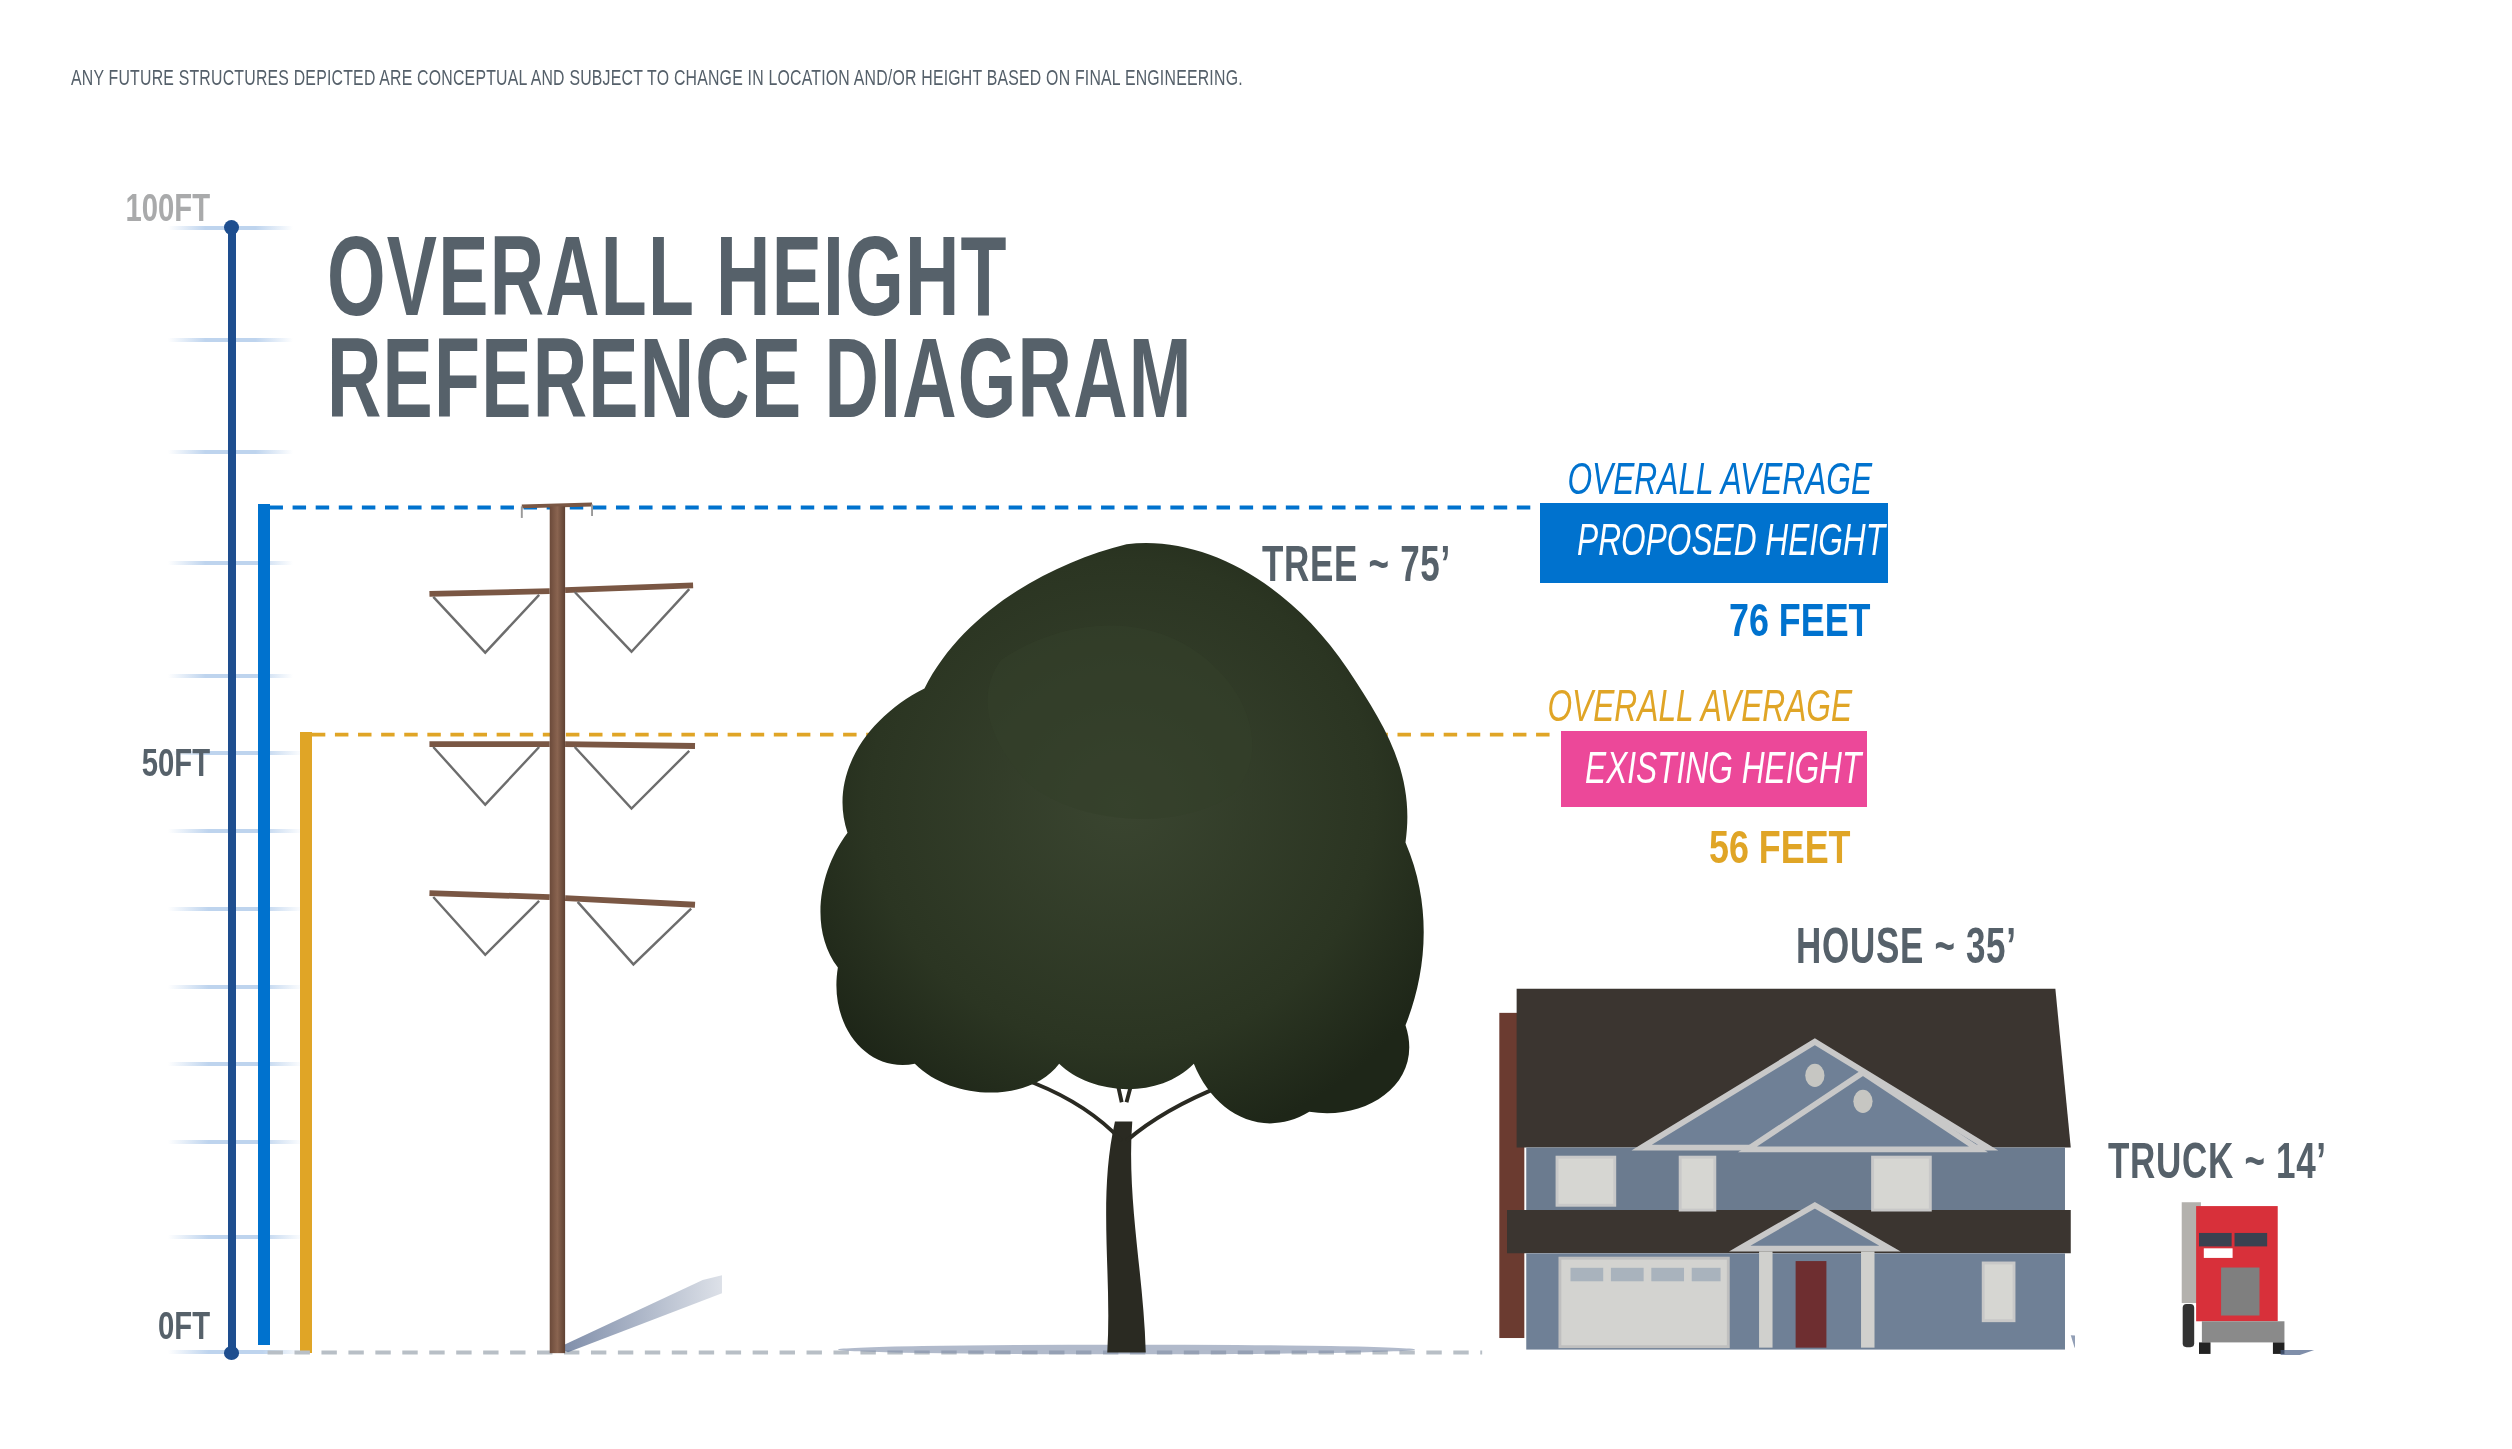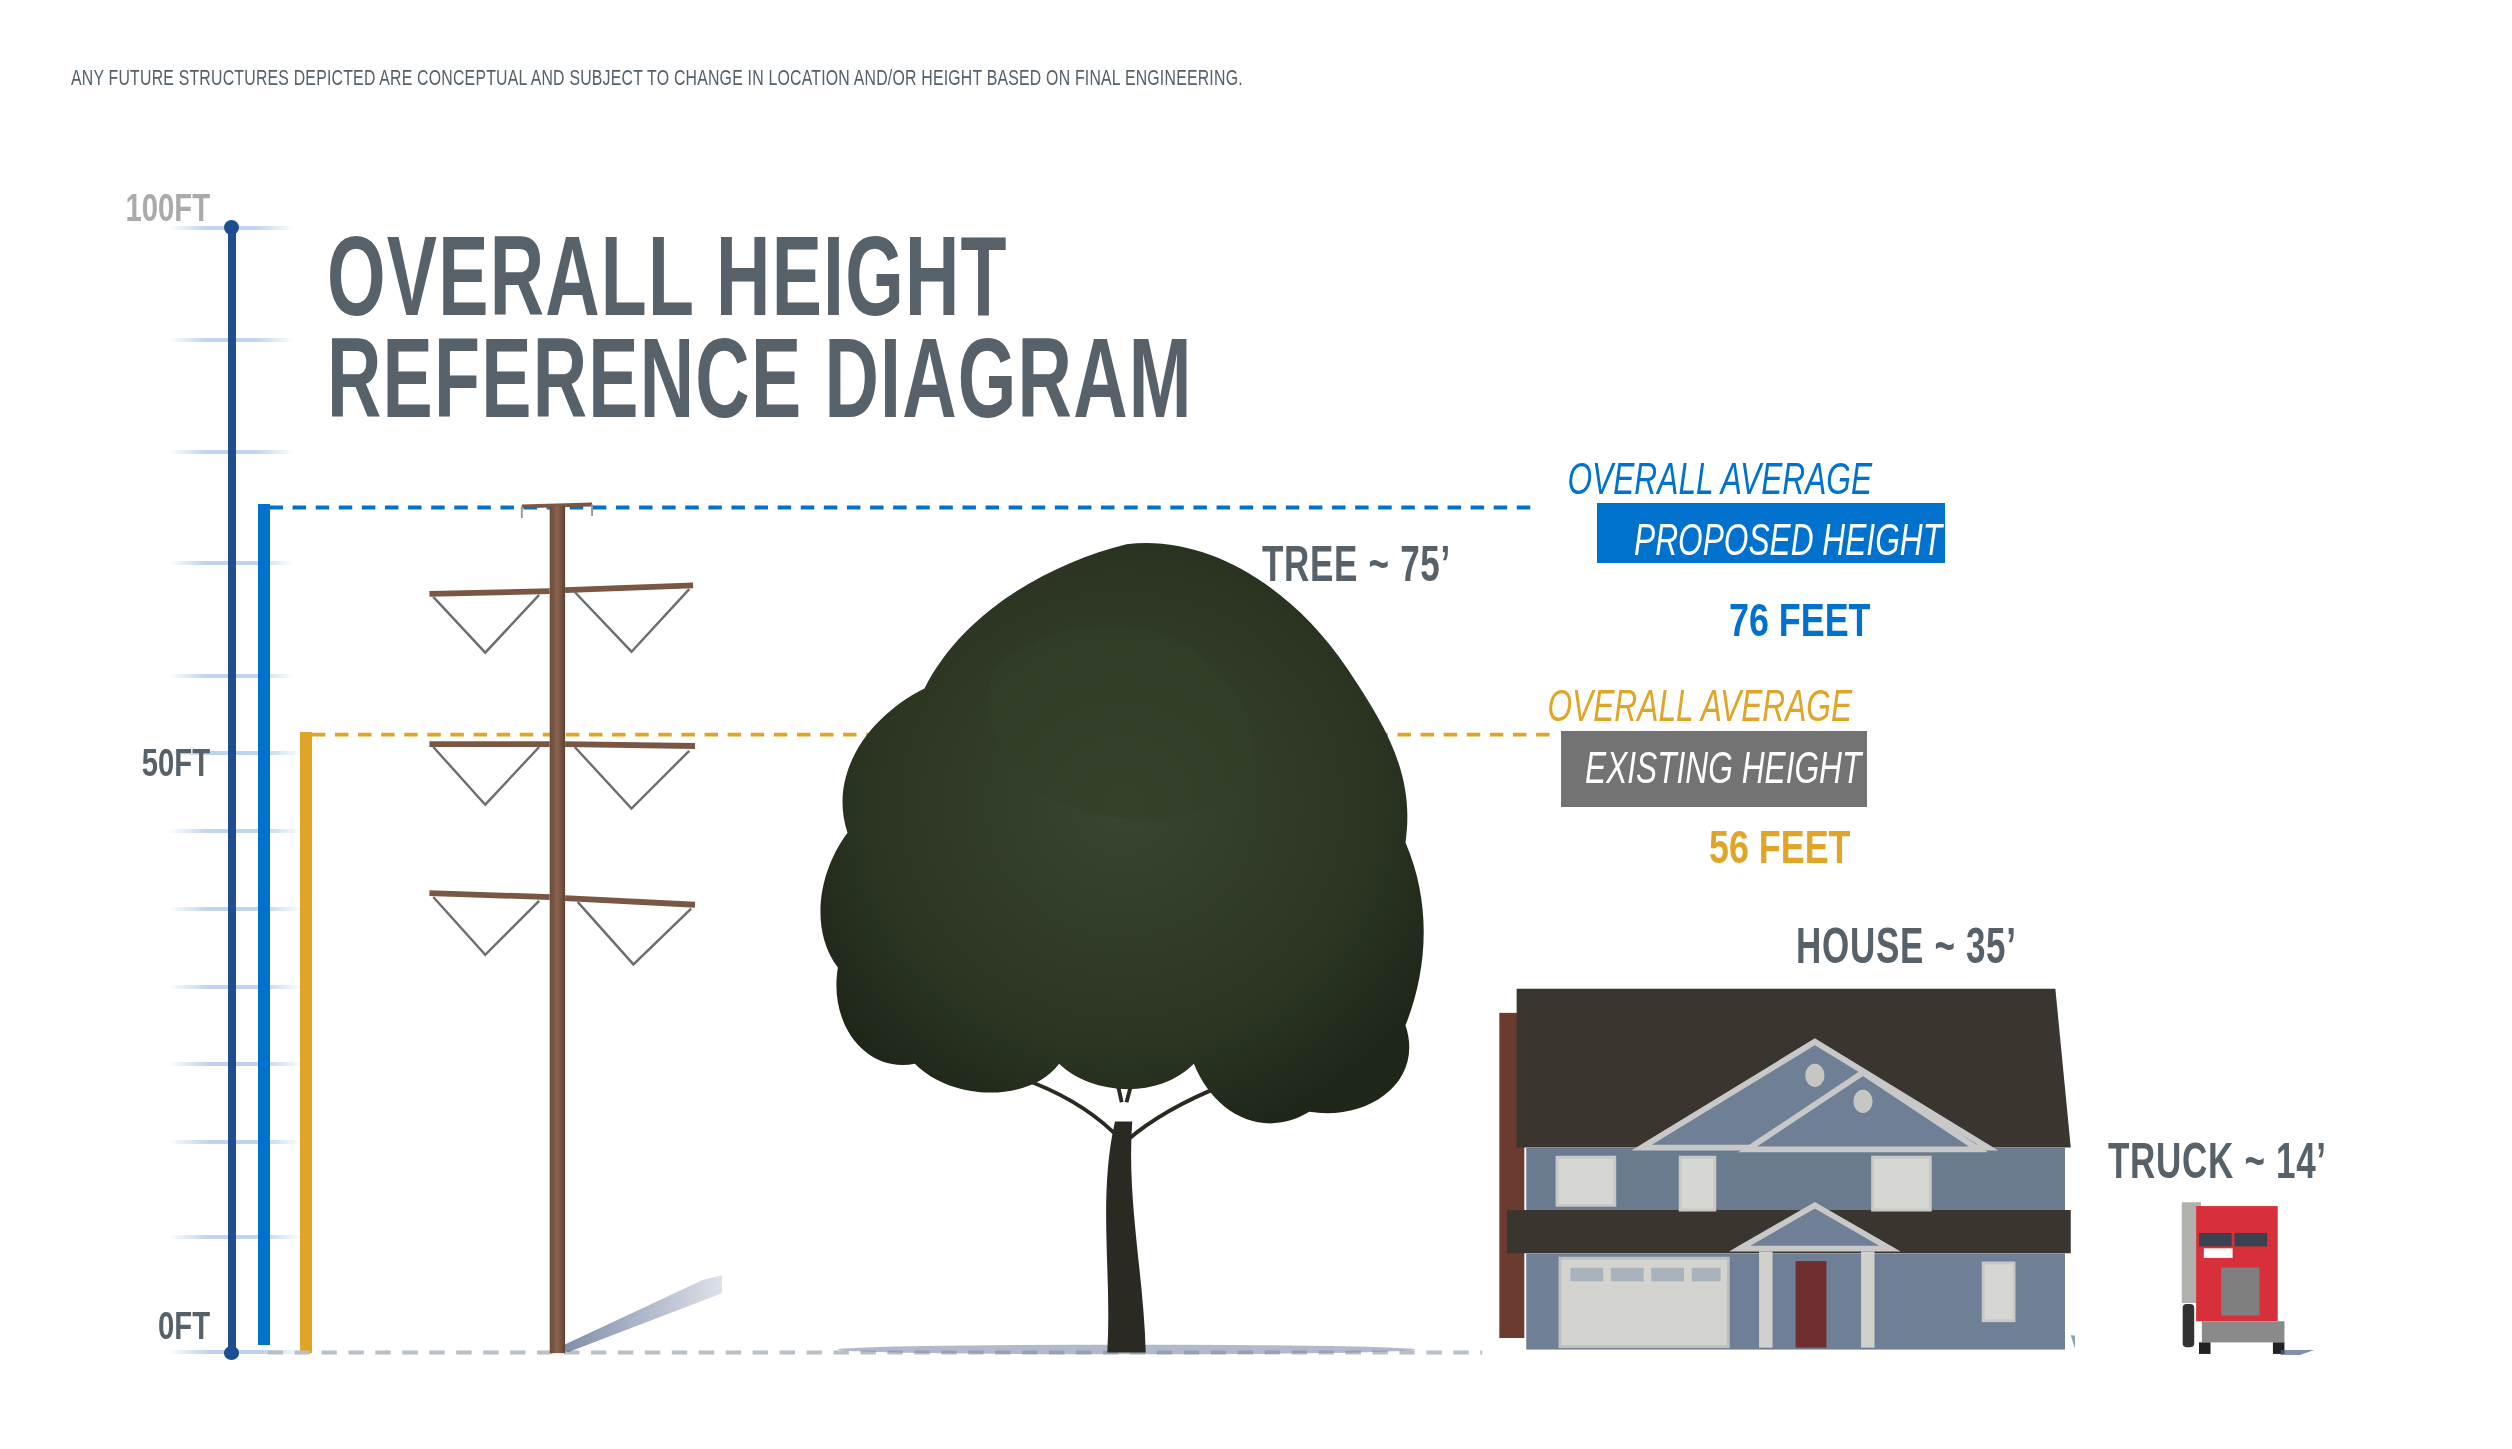--- a/index.html
+++ b/index.html
@@ -160,26 +160,26 @@
   <rect x="8" y="110" width="12" height="45" rx="4" fill="#333"></rect>
   <polygon points="110,158 145,158 130,163 110,163" fill="#4a5f86" opacity="0.7"></polygon>
 </svg>
 
 <div class="abs obj-label" style="left:1262px;top:539px;">TREE ~ 75’</div>
 <div class="abs obj-label" style="left:1796px;top:921px;">HOUSE ~ 35’</div>
 <div class="abs obj-label" style="left:2108px;top:1136px;">TRUCK ~ 14’</div>
 
 <div>
   <div class="abs ital" style="right:640px;top:457px;color:#0072ce;">OVERALL AVERAGE</div>
-  <div class="abs" style="left:1597px;top:503px;width:348px;height:60px;background:#0072ce;">
+  <div class="abs" style="left:1540px;top:503px;width:348px;height:80px;background:#0072ce;">
     <div class="abs boxlab" style="left:37px;top:15.4px;">PROPOSED HEIGHT</div>
   </div>
   <div class="abs feet" style="right:641px;top:597px;color:#0072ce;">76 FEET</div>
 </div>
 
 <div>
   <div class="abs ital" style="right:660px;top:684px;color:#e0a526;">OVERALL AVERAGE</div>
-  <div class="abs" style="left:1561px;top:731px;width:306px;height:76px;background:#737373;">
+  <div class="abs" style="left:1561px;top:731px;width:306px;height:76px;background:#ec4899;">
     <div class="abs boxlab" style="left:24px;top:15.4px;">EXISTING HEIGHT</div>
   </div>
   <div class="abs feet" style="right:661px;top:824px;color:#e0a526;">56 FEET</div>
 </div>
 
 
 </body></html>

